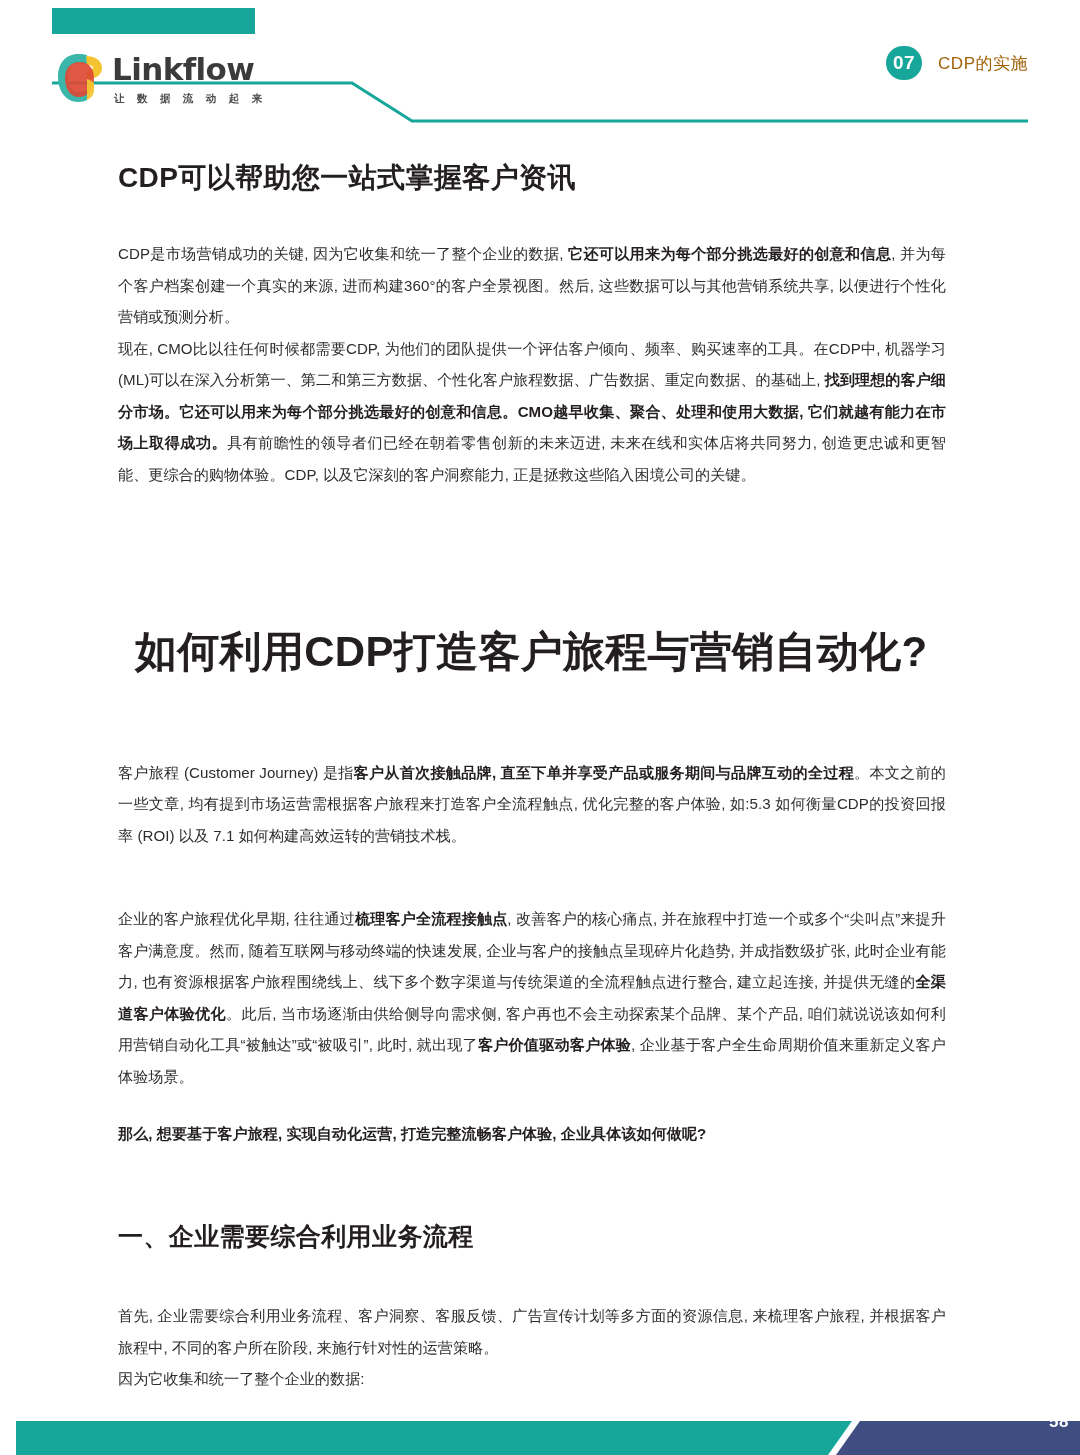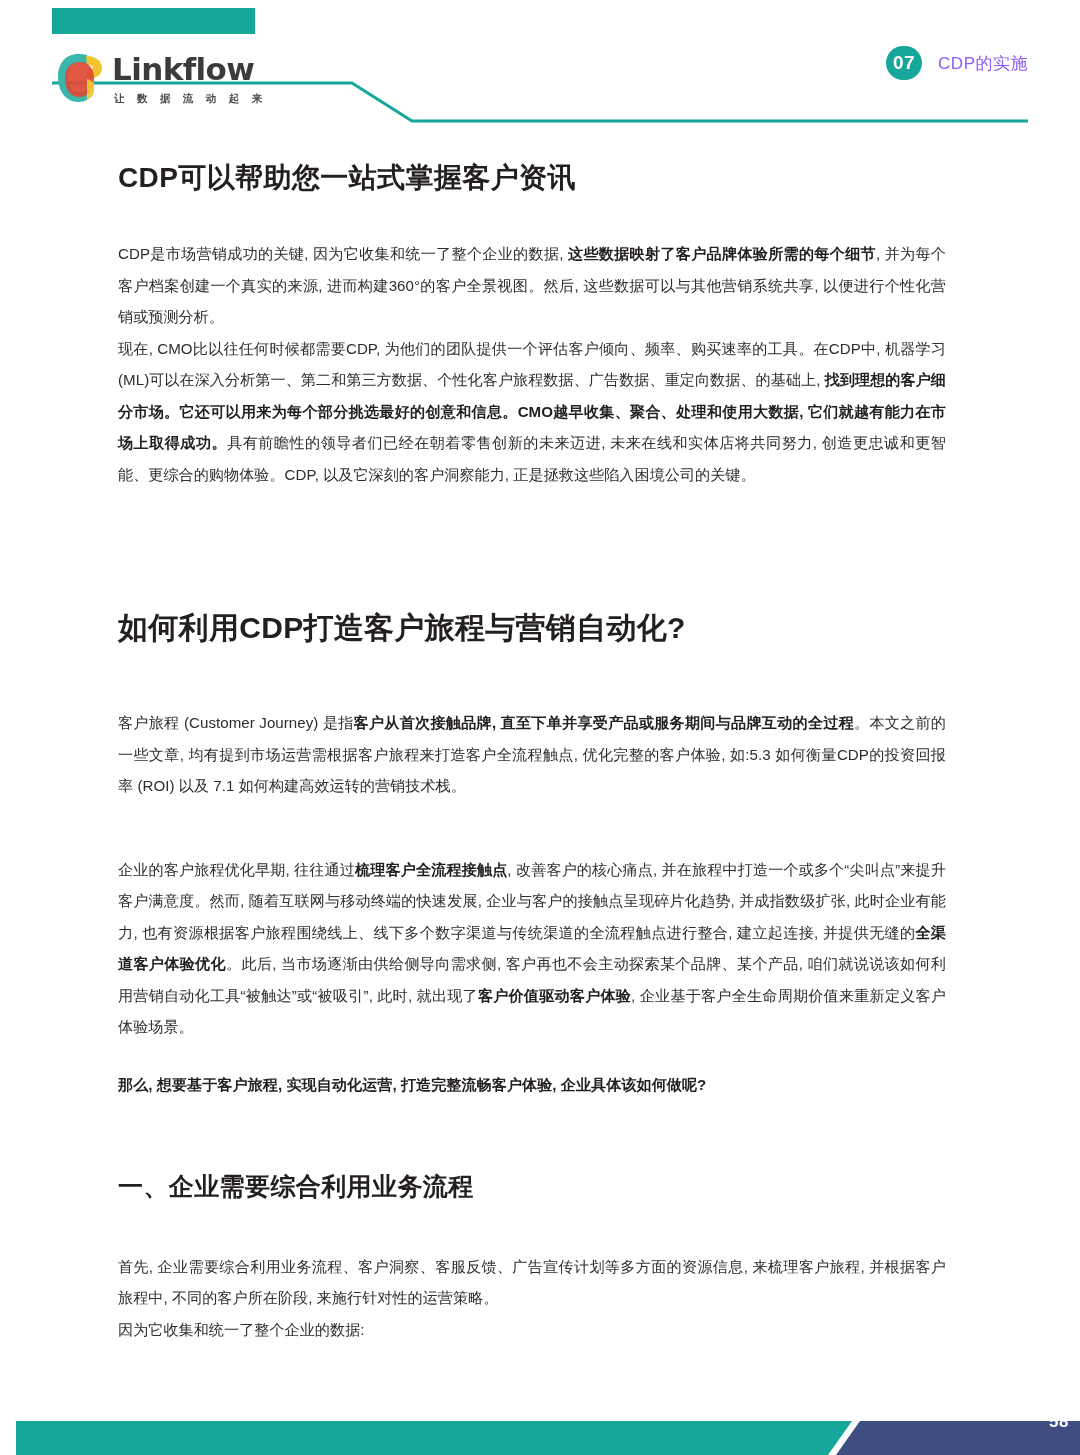--- a/index.html
+++ b/index.html
@@ -97,21 +97,21 @@
     font-size: 19px;
     font-weight: 700;
     display: flex;
     align-items: center;
     justify-content: center;
     letter-spacing: 0.5px;
     border-radius: 17px;
   }
   .chapter-label {
     font-size: 17px;
-    color: #8b5cf6;
+    color: #a16207;
     letter-spacing: 0.5px;
     white-space: nowrap;
   }
 
   
   .content {
     position: absolute;
     left: 118px;
     top: 160px;
     width: 828px;
@@ -120,22 +120,22 @@
   h1.sec-title {
     margin: 0;
     font-size: 28px;
     font-weight: 700;
     letter-spacing: 0.4px;
     line-height: 1.3;
     color: #231f20;
   }
 
   h1.sec-title-big {
-    margin: 0;
-    font-size: 30px;
+    margin: 17px;
+    font-size: 42px;
     font-weight: 700;
     letter-spacing: 0.3px;
     line-height: 1.3;
     color: #231f20;
   }
 
   h2.sub-title {
     margin: 0;
     font-size: 25px;
     font-weight: 700;
@@ -211,21 +211,21 @@
     <div class="chapter-num">07</div>
     <div class="chapter-label">CDP的实施</div>
   </div>
 
   <div class="content">
 
     <h1 class="sec-title">CDP可以帮助您一站式掌握客户资讯</h1>
 
     <div class="sp-42"></div>
 
-    <p class="body"><span>CDP是市场营销成功的关键, 因为它收集和统一了整个企业的数据, </span><b>这些数据映射了客户品牌体验所需的每个细节</b><span>, 并为每个客户档案创建一个真实的来源, 进而构建360°的客户全景视图。然后, 这些数据可以与其他营销系统共享, 以便进行个性化营销或预测分析。</span></p>
+    <p class="body"><span>CDP是市场营销成功的关键, 因为它收集和统一了整个企业的数据, </span><b>它还可以用来为每个部分挑选最好的创意和信息</b><span>, 并为每个客户档案创建一个真实的来源, 进而构建360°的客户全景视图。然后, 这些数据可以与其他营销系统共享, 以便进行个性化营销或预测分析。</span></p>
 
     <p class="body"><span>现在, CMO比以往任何时候都需要CDP, 为他们的团队提供一个评估客户倾向、频率、购买速率的工具。在CDP中, 机器学习(ML)可以在深入分析第一、第二和第三方数据、个性化客户旅程数据、广告数据、重定向数据、的基础上, </span><b>找到理想的客户细分市场。它还可以用来为每个部分挑选最好的创意和信息。CMO越早收集、聚合、处理和使用大数据, 它们就越有能力在市场上取得成功。</b><span>具有前瞻性的领导者们已经在朝着零售创新的未来迈进, 未来在线和实体店将共同努力, 创造更忠诚和更智能、更综合的购物体验。CDP, 以及它深刻的客户洞察能力, 正是拯救这些陷入困境公司的关键。</span></p>
 
     <div class="sp-120"></div>
 
     <h1 class="sec-title-big">如何利用CDP打造客户旅程与营销自动化?</h1>
 
     <div class="sp-62"></div>
 
     <p class="body"><span>客户旅程 (Customer Journey) 是指</span><b>客户从首次接触品牌, 直至下单并享受产品或服务期间与品牌互动的全过程</b><span>。本文之前的一些文章, 均有提到市场运营需根据客户旅程来打造客户全流程触点, 优化完整的客户体验, 如:5.3 如何衡量CDP的投资回报率 (ROI) 以及 7.1 如何构建高效运转的营销技术栈。</span></p>

